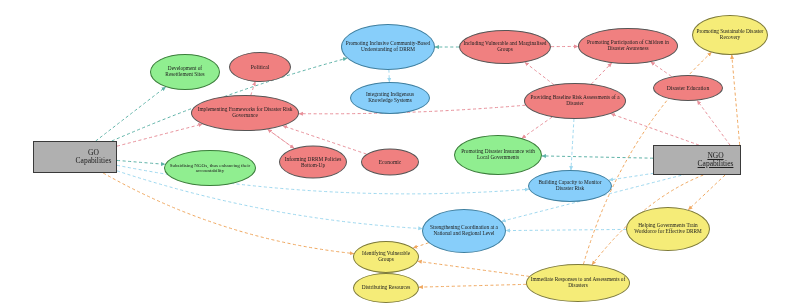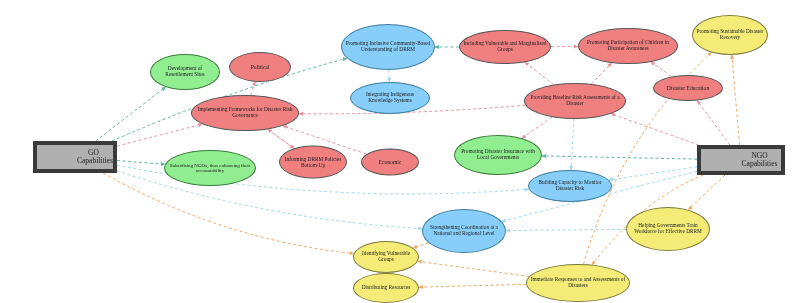--- a/index.html
+++ b/index.html
@@ -16,21 +16,21 @@
     transform:translate(-50%,-50%);
     display:flex;align-items:center;justify-content:center;
     text-align:center;
     color:#202020;
     line-height:1.08;
     box-sizing:border-box;
     padding:1px 3px;
     z-index:5;
   }
   .ellipse{border-radius:50%;border:1px solid #4a4a4a;}
-  .rect{border:4px solid #be185d;padding-left:40px;}
+  .rect{border:1px solid #be185d;padding-left:40px;}
   .n-red{background:#f08080;border-color:#555;}
   .n-green{background:#90ee90;border-color:#3a7d3a;}
   .n-blue{background:#87cefa;border-color:#3f7f9f;}
   .n-yellow{background:#f5ec78;border-color:#7d7a3a;}
   .n-gray{background:#b0b0b0;border-color:#3a3a3a;}
   .lbl{display:block;width:100%;}
 </style>
 </head>
 <body>
 
@@ -81,21 +81,21 @@
       <path d="M526.1315708450211,284.3507403425776 Q482,285.5 418.9459744325462,287.14203191581913" fill="none" stroke="#f0a860" stroke-width="1" stroke-dasharray="3,2.5" marker-end="url(#ah-3)"></path>
       <path d="M583.4631071407625,264.1051476888975 Q619.8959499035623,138.0975176828285 711.3805334303554,52.43460646749514" fill="none" stroke="#f0a860" stroke-width="1" stroke-dasharray="3,2.5" marker-end="url(#ah-3)"></path>
       <path d="M428.5662175152515,242.81126082824952 Q425,244 413.1933834985791,247.93553883380696" fill="none" stroke="#f0a860" stroke-width="1" stroke-dasharray="3,2.5" marker-end="url(#ah-3)"></path>
       <path d="M626.0073545835379,229.41169260212217 Q566,230 505.9926454164621,230.58830739787783" fill="none" stroke="#9ed8ef" stroke-width="1" stroke-dasharray="3,2.5" marker-end="url(#ah-2)"></path>
       <path d="M671.5949467585227,76.51646273096591 Q658,67 650.8674006310381,62.007180441726646" fill="none" stroke="#e8909a" stroke-width="1" stroke-dasharray="3,2.5" marker-end="url(#ah-1)"></path>
     </svg>
   <div id="node-layer">
       <div class="node rect n-gray" style="left: 75px; top: 157px; width: 84px; height: 32px; font-size: 7.5px;">
         <span class="lbl">GO Capabilities</span>
       </div>
-      <div class="node rect n-gray" style="left: 741px; top: 160px; width: 88px; height: 30px; font-size: 7.5px;">
+      <div class="node rect n-gray" style="left: 697px; top: 160px; width: 88px; height: 30px; font-size: 7.5px; text-decoration: underline;">
         <span class="lbl">NGO Capabilities</span>
       </div>
       <div class="node ellipse n-green" style="left: 185px; top: 72px; width: 70px; height: 36px; font-size: 5.3px;">
         <span class="lbl">Development of Resettlement Sites</span>
       </div>
       <div class="node ellipse n-red" style="left: 260px; top: 67px; width: 62px; height: 30px; font-size: 5.6px;">
         <span class="lbl">Political</span>
       </div>
       <div class="node ellipse n-red" style="left: 245px; top: 113px; width: 108px; height: 36px; font-size: 5.3px;">
         <span class="lbl">Implementing Frameworks for Disaster Risk Governance</span>

